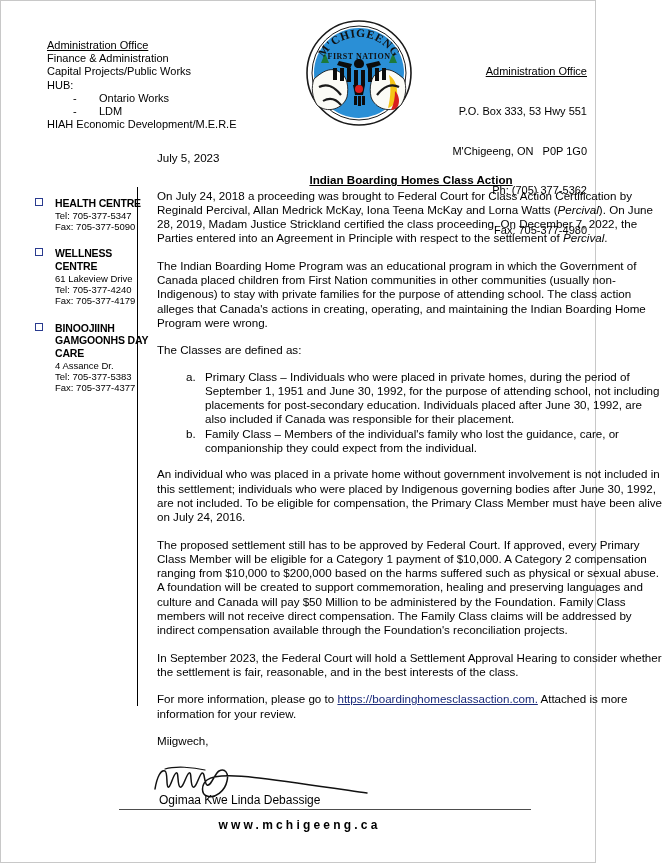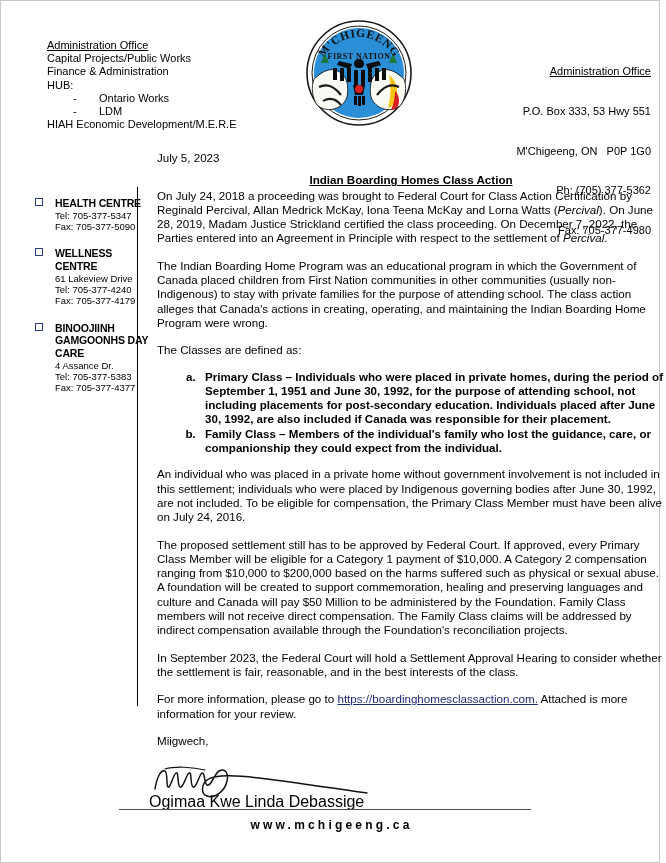--- a/index.html
+++ b/index.html
@@ -11,21 +11,21 @@
   body {
     width: 666px;
     height: 863px;
     font-family: "Liberation Sans", sans-serif;
     color: #000000;
     position: relative;
     overflow: hidden;
   }
   .page {
     position: relative;
-    width: 660px;
+    width: 596px;
     height: 863px;
     border: 1px solid #c8c8c8;
     box-sizing: border-box;
     background: #ffffff;
   }
 
   
   .letterhead {
     position: absolute;
     top: 0; left: 0; right: 0;
@@ -149,21 +149,20 @@
   .para.tight {
     margin-bottom: 12px;
   }
   .para i {
     font-style: italic;
   }
   ol.classes {
     margin: 0 0 12px 0;
     padding-left: 42px;
     list-style-type: lower-alpha;
-    font-weight: bold;
   }
   ol.classes li {
     margin-bottom: 0px;
     padding-left: 6px;
   }
   a.doclink {
     color: #1a2a7a;
     text-decoration: underline;
   }
   .sign-off {
@@ -173,23 +172,23 @@
   
   .sig-area {
     position: absolute;
     left: 148px;
     top: 762px;
     width: 300px;
     height: 46px;
   }
   .sig-name {
     position: absolute;
-    left: 0;
+    left: 10px;
     top: 30px;
-    font-size: 16px;
+    font-size: 12px;
     white-space: nowrap;
   }
 
   
   .footer-rule {
     position: absolute;
     left: 118px;
     top: 808px;
     width: 412px;
     height: 1px;
@@ -209,22 +208,22 @@
 </style>
 </head>
 <body>
 
 <div class="page">
 
   <div class="letterhead">
 
     <div class="lh-left">
       <div class="hdr">Administration Office</div>
+      <div>Finance &amp; Administration</div>
       <div>Capital Projects/Public Works</div>
-      <div>Finance &amp; Administration</div>
       <div>HUB:</div>
       <div class="sub"><span class="dash">-</span><span>Ontario Works</span></div>
       <div class="sub"><span class="dash">-</span><span>LDM</span></div>
       <div>HIAH Economic Development/M.E.R.E</div>
     </div>
 
     <div class="lh-right">
       <div class="hdr">Administration Office</div>
       <div>P.O. Box 333, 53 Hwy 551</div>
       <div>M'Chigeeng, ON   P0P 1G0</div>

